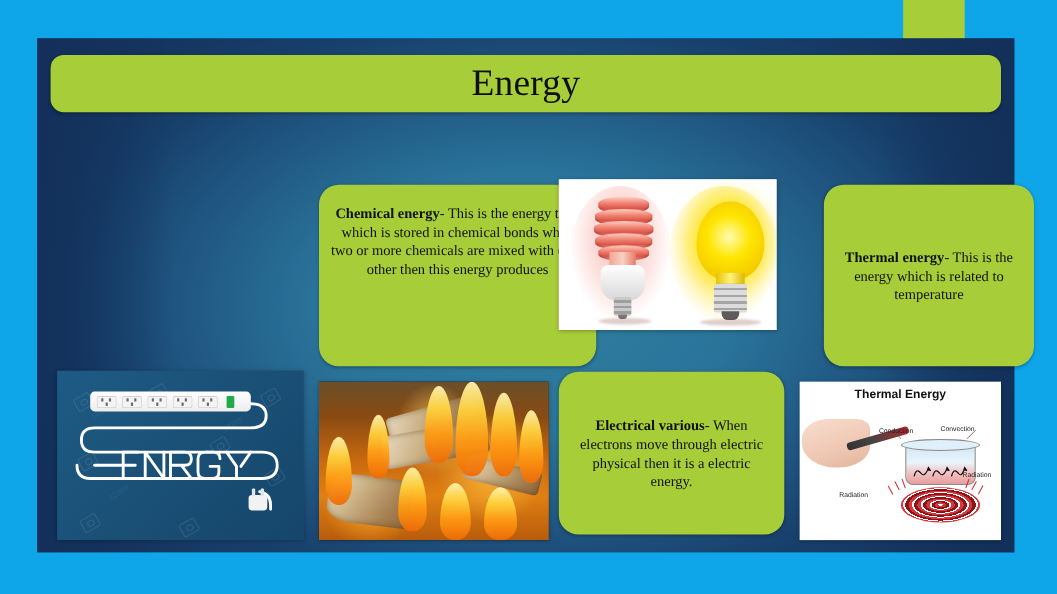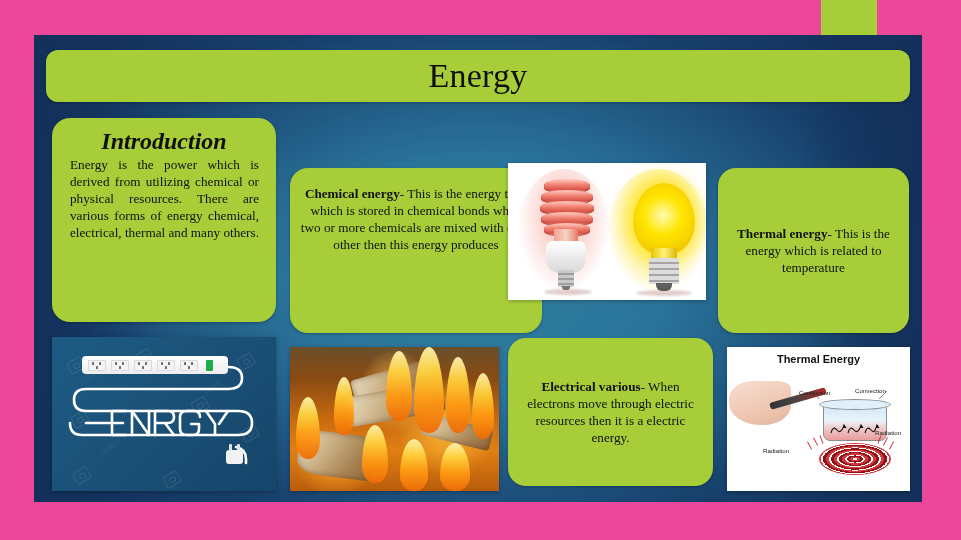--- a/index.html
+++ b/index.html
@@ -1,17 +1,17 @@
 <!DOCTYPE html>
 <html><head>
 <meta charset="utf-8">
 <style>
   html,body{margin:0;padding:0;background:#ffffff;}
   body{width:961px;height:540px;font-family:"Liberation Serif",serif;overflow:hidden;}
-  .slide{position:absolute;left:0;top:0;width:961px;height:540px;background:#ec4899;}
+  .slide{position:absolute;left:0;top:0;width:961px;height:540px;background:#0ea5e9;}
 
   
   .panel{position:absolute;left:34px;top:35px;width:888px;height:467px;
     background:
       radial-gradient(ellipse 520px 330px at 50% 52%, #2f7fa0 0%, #2a749a 36%, #1f5580 62%, #173f6b 80%, #14335d 100%);
     background-color:#14335d;}
   .panel-inner-glow{position:absolute;left:0;top:0;right:0;bottom:0;
     background:linear-gradient(90deg,#12305a 0%,rgba(18,48,90,0) 14%,rgba(18,48,90,0) 86%,#12305a 100%);}
 
   
@@ -19,21 +19,21 @@
 
   
   .card{position:absolute;background:#a7ce39;border-radius:18px;
     box-shadow:0 1px 3px rgba(0,0,0,0.28);}
   .card.title-bar{left:46px;top:50px;width:864px;height:52px;border-radius:12px;
     display:flex;align-items:center;justify-content:center;}
   .card.forms-bar{left:292px;top:113px;width:600px;height:47px;border-radius:12px;
     display:flex;align-items:center;justify-content:center;}
   .card.intro{left:52px;top:118px;width:224px;height:204px;padding:0;}
   .card.chem{left:290px;top:168px;width:252px;height:165px;}
-  .card.thermal{left:718px;top:168px;width:191px;height:165px;
+  .card.thermal{left:749px;top:168px;width:191px;height:165px;
     display:flex;align-items:center;justify-content:flex-start;}
   .card.elec{left:508px;top:338px;width:205px;height:148px;
     display:flex;align-items:center;justify-content:center;}
 
   .slide-title{font-size:34px;color:#0f0f0f;font-family:"Liberation Serif",serif;letter-spacing:.2px;}
   .forms-title{font-size:21px;font-weight:bold;color:#0f0f0f;font-family:"Liberation Serif",serif;}
 
   .intro-head{text-align:center;font-size:24px;font-weight:bold;font-style:italic;
     color:#111;margin:10px 0 2px 0;font-family:"Liberation Serif",serif;}
   .intro-body{font-size:13.2px;line-height:1.28;color:#111;text-align:justify;
@@ -138,40 +138,36 @@
 
   <div class="panel">
     <div class="panel-inner-glow"></div>
   </div>
 
   <div class="card title-bar">
     <div class="slide-title">Energy</div>
   </div>
 
 
-  <div class="card intro">
-    <div class="intro-head">Introduction</div>
-    <div class="intro-body">Energy is the power which is derived from utilizing chemical or physical resources. There are various forms of energy chemical, electrical, thermal and many others.</div>
-  </div>
 
   <div class="card chem">
     <div class="body-c">
       <span class="b">Chemical energy</span><span>- </span><span>This is the energy type which is stored in chemical bonds when two or more chemicals are mixed with each other then this energy produces</span>
     </div>
   </div>
 
   <div class="card thermal">
     <div class="body-c">
       <span class="b">Thermal energy</span><span>- </span><span>This is the energy which is related to temperature</span>
     </div>
   </div>
 
   <div class="card elec">
     <div class="body-c">
-      <span class="b">Electrical various</span><span>- </span><span>When electrons move through electric resources then it is a electric energy.</span>
+      <span class="b">Electrical various</span><span>- </span><span>When electrons move through electric physical then it is a electric energy.</span>
     </div>
   </div>
 
   <div class="photo ph-bulbs">
     <div class="bulbs-wrap">
       <div class="glowR"></div>
       <div class="glowY"></div>
 
       <div class="coil" style="left:36px;top:16px;width:46px;height:15px;"></div>
       <div class="coil" style="left:33px;top:27px;width:52px;height:15px;"></div>

